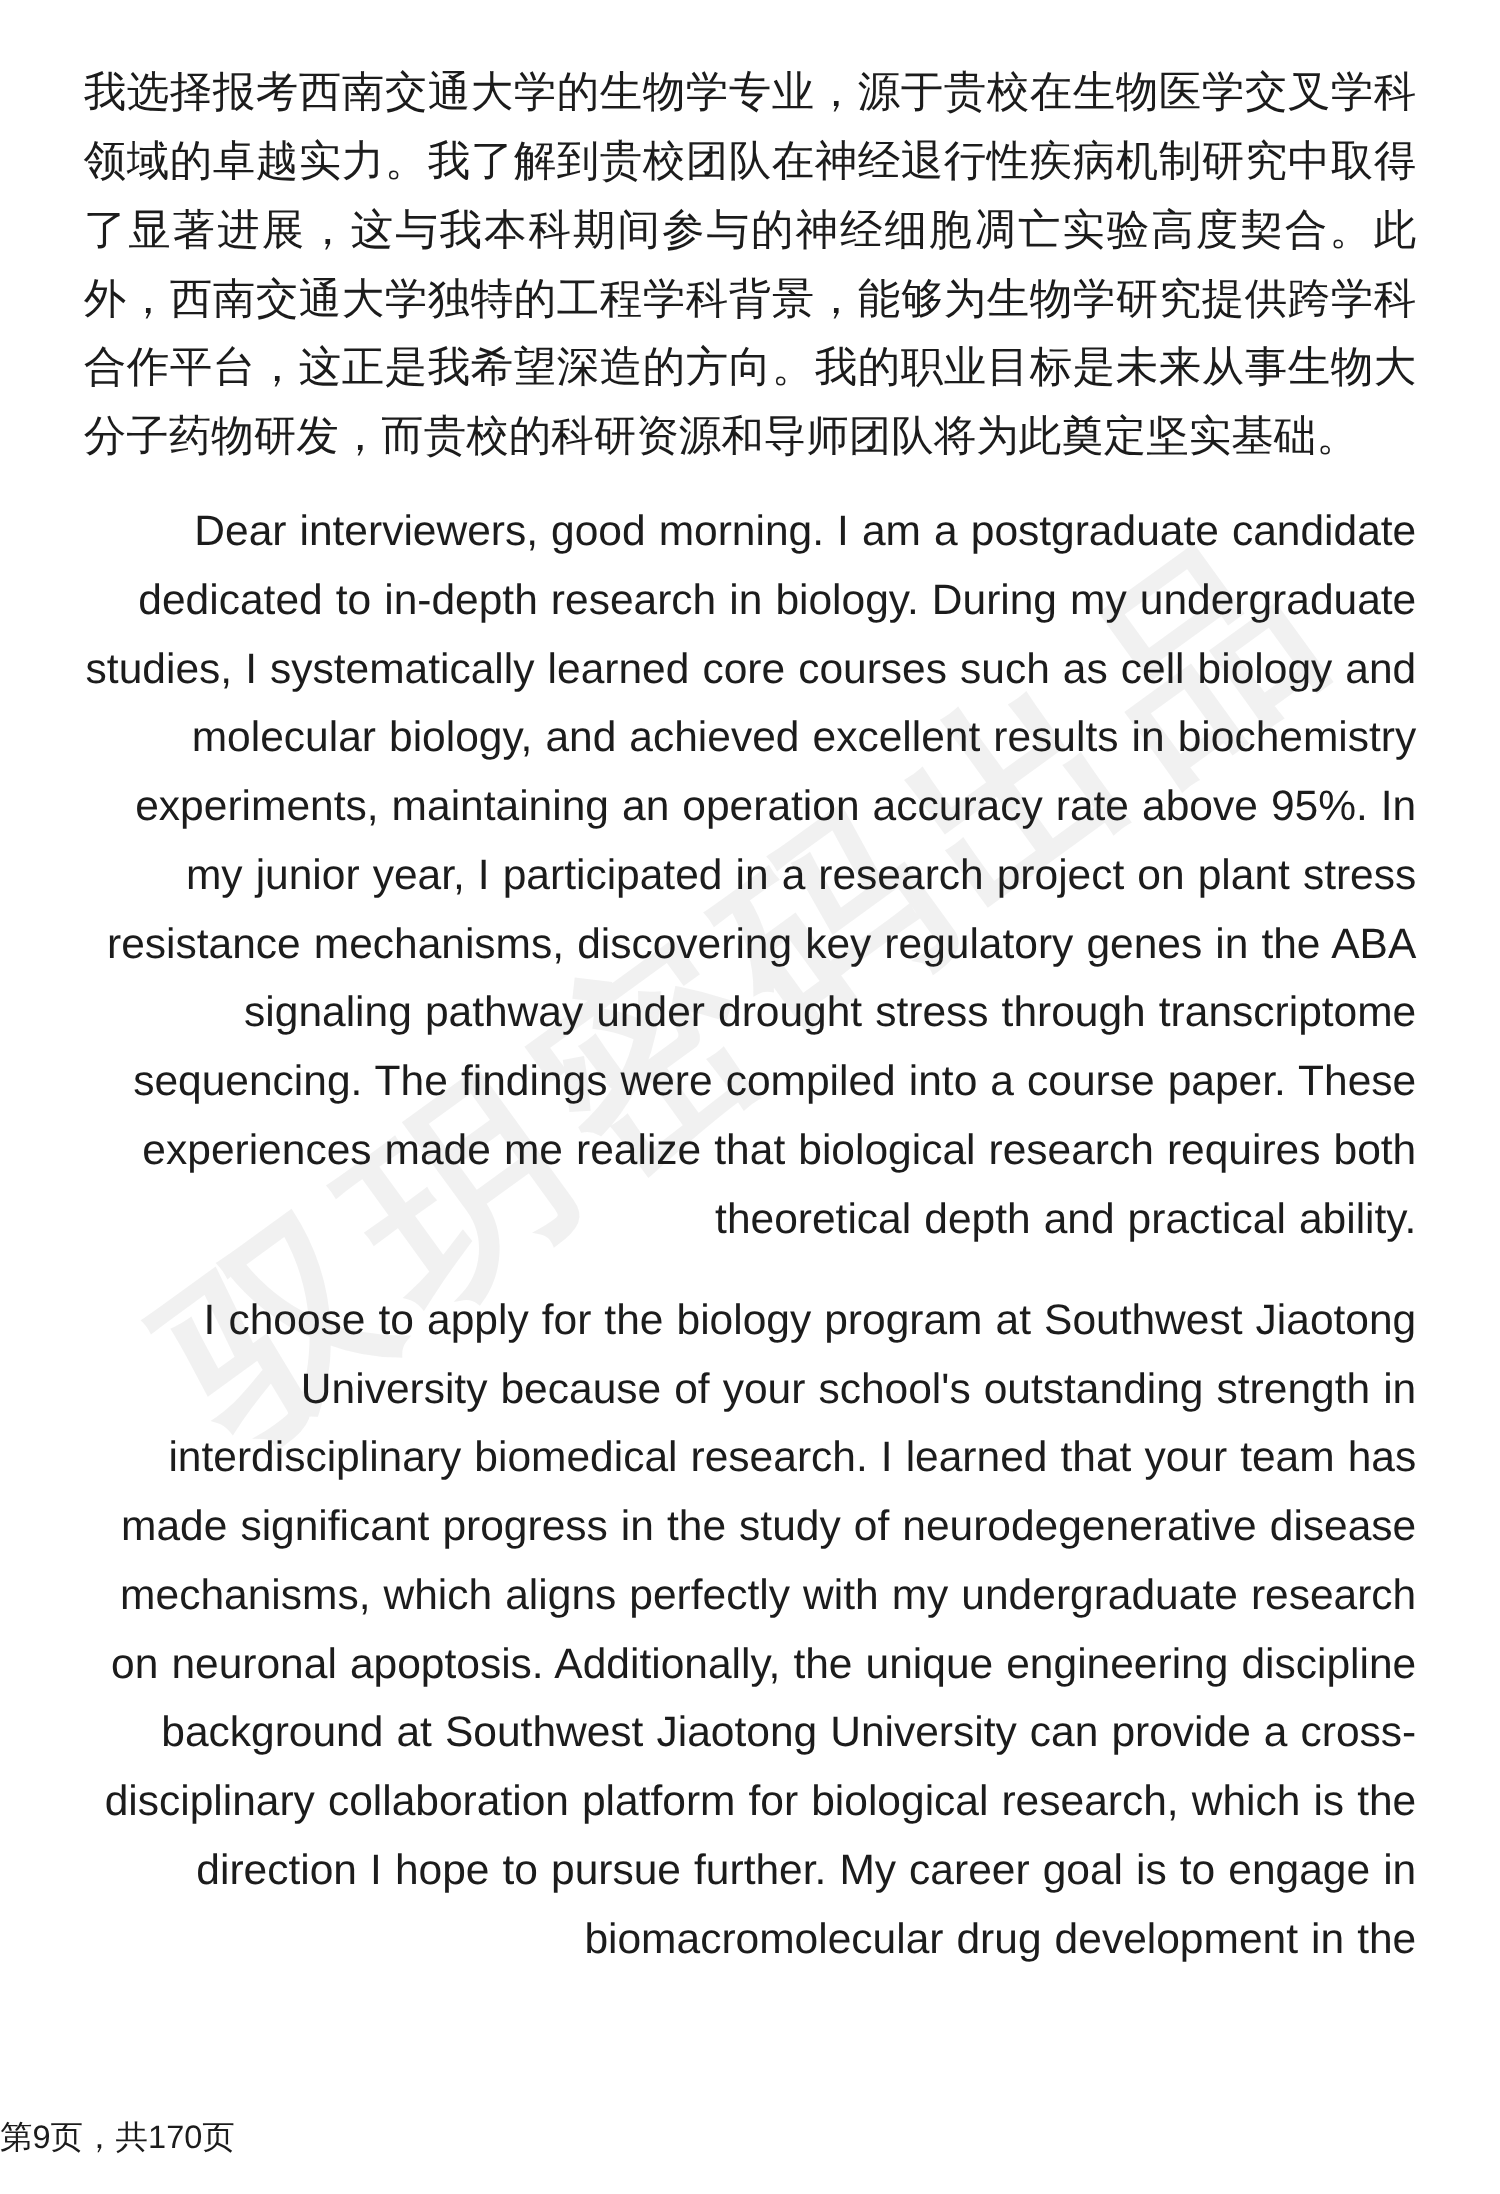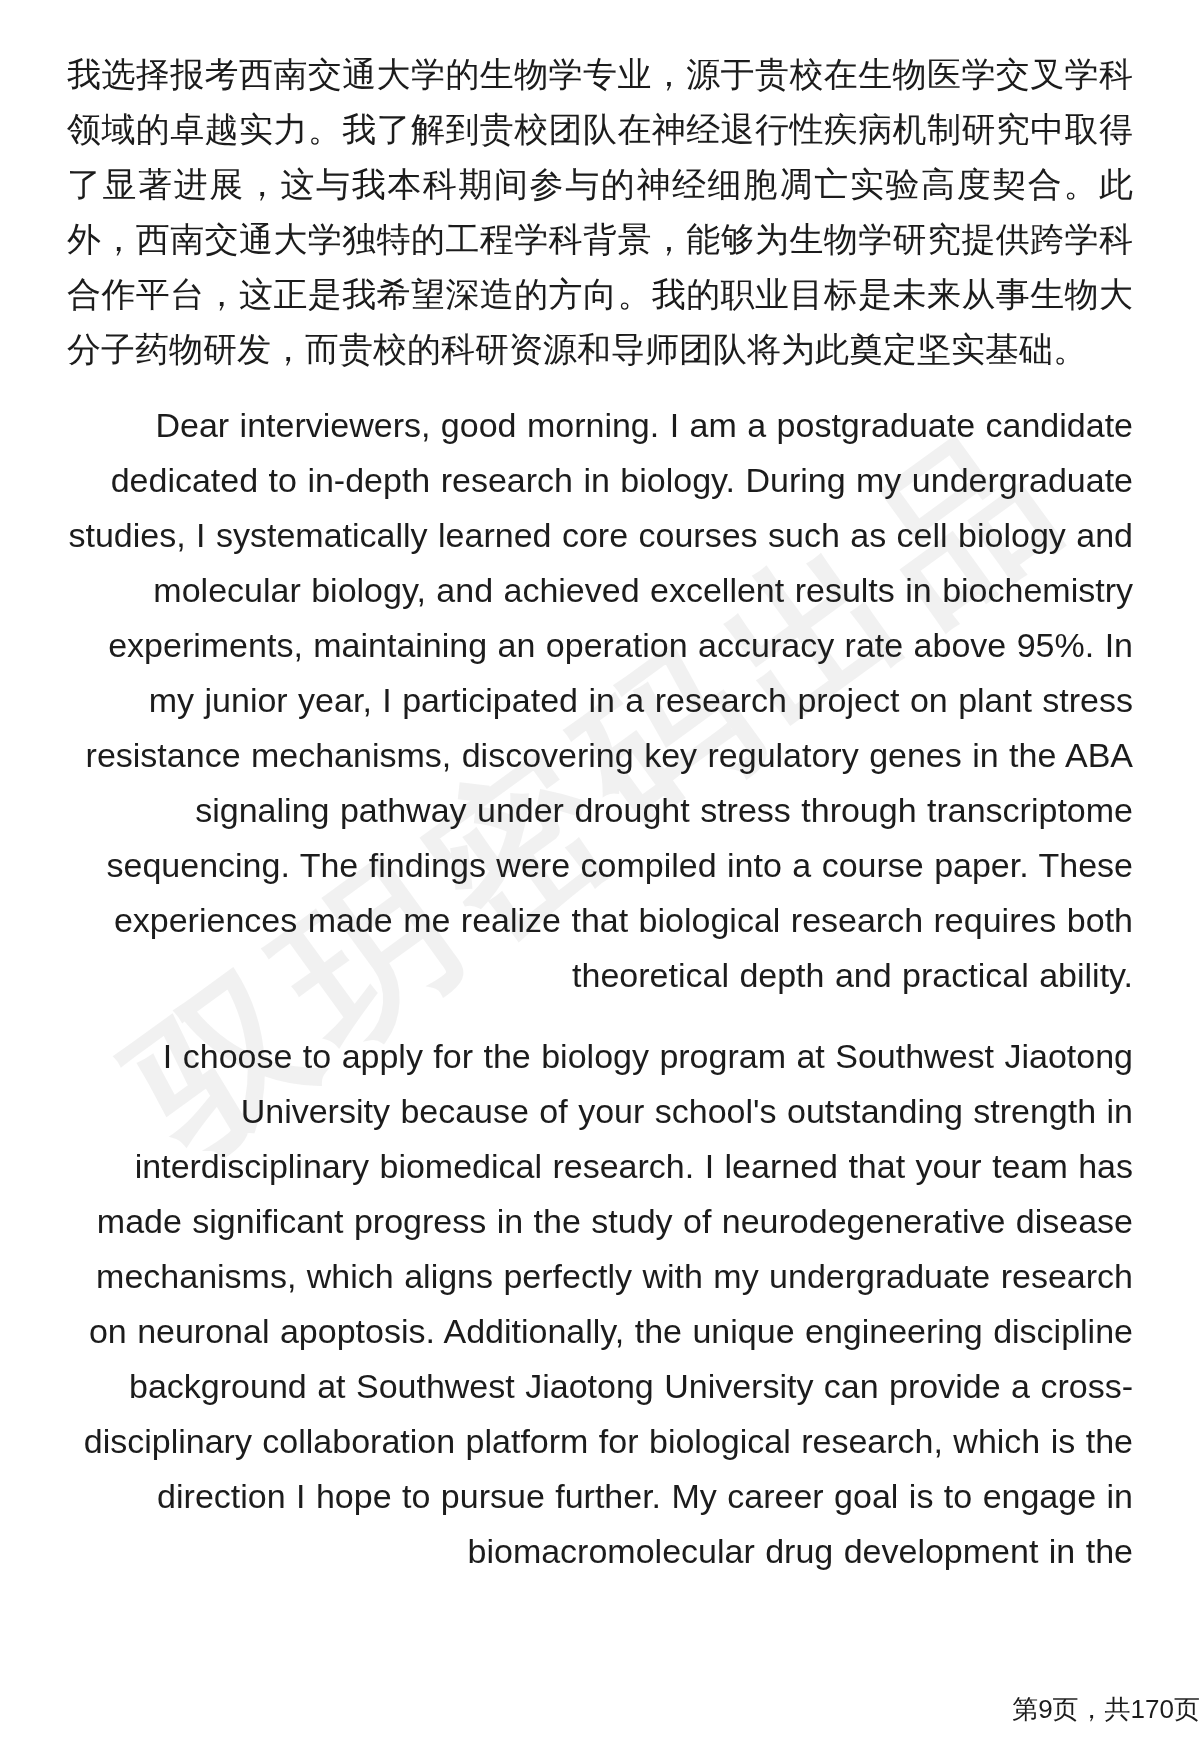--- a/index.html
+++ b/index.html
@@ -51,21 +51,21 @@
   p.en {
     text-align: right;
     margin-bottom: 26px;
     word-spacing: 1px;
   }
   .footer {
     position: absolute;
     bottom: 28px;
     left: 0;
     width: 100%;
-    text-align: right;
+    text-align: left;
     font-size: 26px;
     color: #1c1c1c;
     z-index: 2;
   }
 </style>
 </head>
 <body>
 
 <div class="page">
 

